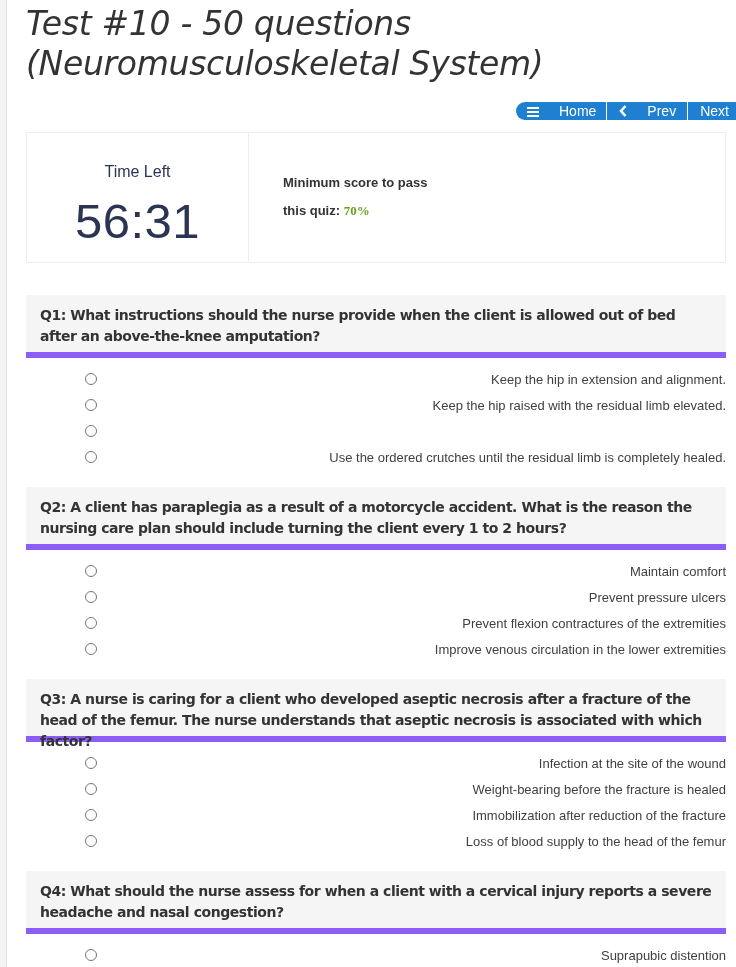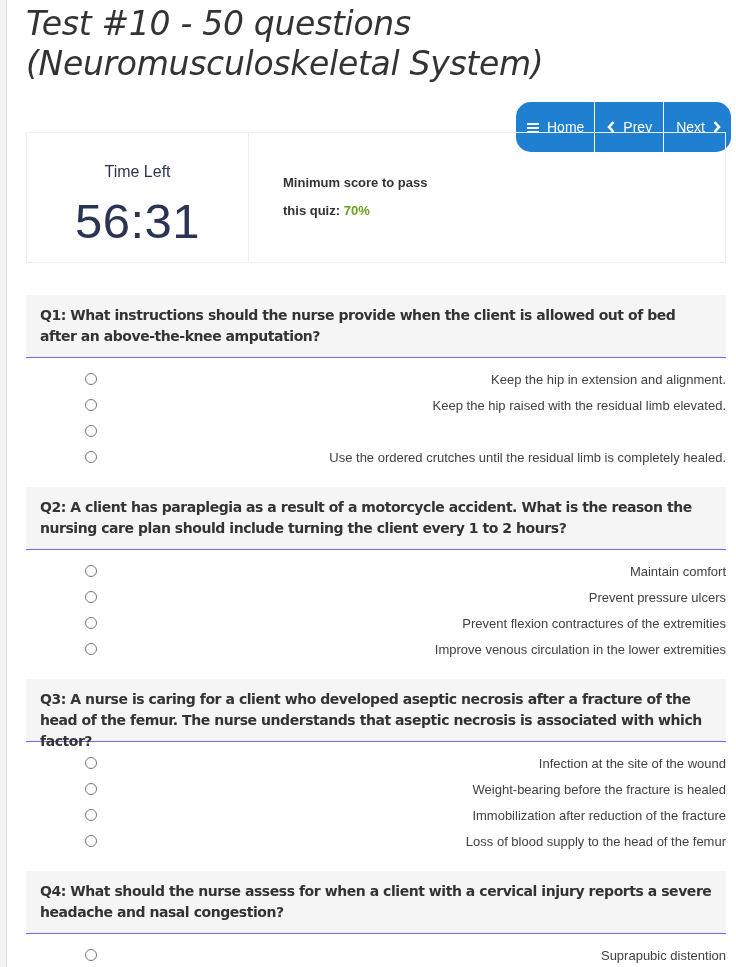--- a/index.html
+++ b/index.html
@@ -19,45 +19,45 @@
     font-family: "DejaVu Sans", sans-serif;
     font-size: 33px; line-height: 40px; font-weight: normal;
     color: #333; margin: 0; letter-spacing: -0.3px; font-style: italic;
   }
   .nav-group {
     position: absolute; left: 516px; top: 102px; height: 30px;
     display: flex;
   }
   .nav-btn {
     background: #1f7fd1; color: #fff; font-size: 14px;
-    height: 18px; line-height: 30px; padding: 16px 10px;
-    display: flex; align-items: center; gap: 8px;
+    height: 18px; line-height: 30px; padding: 0 10px;
+    display: flex; align-items: center; gap: 20px;
     border-right: 1px solid #fff; cursor: pointer;
   }
   .nav-btn:first-child { border-radius: 15px 0 0 15px; padding-left: 11px; }
   .nav-btn:last-child { border-radius: 0 15px 15px 0; border-right: none; padding-right: 10px; }
   .nav-btn svg { display: block; }
   .info-box {
     position: absolute; left: 26px; top: 132px; width: 700px; height: 131px;
     border: 1px solid #eee; box-sizing: border-box; display: flex;
   }
   .timer-cell {
     width: 222px; border-right: 1px solid #eee; text-align: center;
     padding-top: 30px; box-sizing: border-box;
   }
   .timer-label { font-size: 16px; color: #2b3553; line-height: 18px; }
   .timer-value { font-size: 49px; color: #2b3553; line-height: 52px; margin-top: 14px; letter-spacing: 0.5px; }
   .pass-cell { padding: 36px 0 0 34px; font-size: 13px; font-weight: bold; color: #333; }
   .pass-line { line-height: 28px; }
-  .pass-pct { color: #6aa121; }
+  .pass-pct { color: #6aa121; font-family: Liberation Serif, serif; }
   .question {
     position: absolute; left: 26px; width: 700px;
   }
   .q-head {
-    background: #f5f5f5; border-bottom: 1px solid #8b5cf6;
+    background: #f5f5f5; border-bottom: 6px solid #8b5cf6;
     padding: 10px 14px 10px 14px; box-sizing: border-box;
     font-family: "DejaVu Sans", sans-serif; font-weight: bold;
     font-size: 14px; line-height: 21px; color: #333; letter-spacing: -0.45px;
   }
   .options { padding: 8px 0 0 59px; }
   .option {
     display: flex; align-items: center; height: 26px;
     font-size: 13px; color: #404040; justify-content: space-between;
   }
   .radio {

